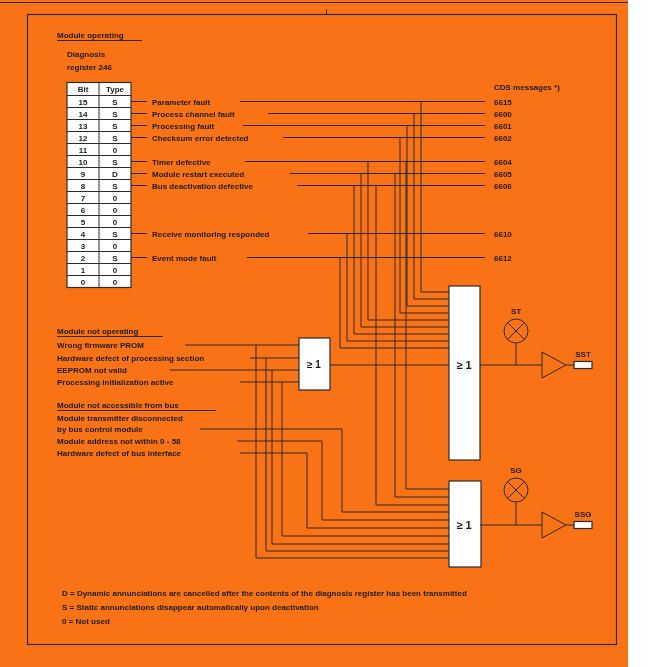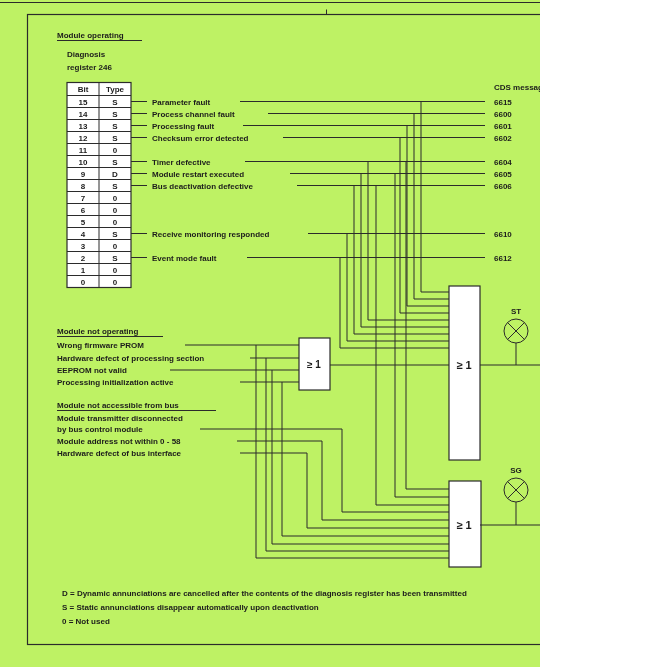--- a/index.html
+++ b/index.html
@@ -1,16 +1,16 @@
 <!DOCTYPE html>
 <html><head>
 <meta charset="utf-8">
 <style>
   html,body{margin:0;padding:0;background:#fff;}
-  .page{position:relative;width:540px;height:667px;background:#bef264;overflow:hidden;
+  .page{position:relative;width:628px;height:667px;background:#f97316;overflow:hidden;
         font-family:"Liberation Sans",sans-serif;}
   svg{position:absolute;left:0;top:0;}
   svg text{font-family:"Liberation Sans",sans-serif;font-weight:bold;font-size:8px;fill:#1c1c1c;}
   svg text.gate{font-size:11px;}
   svg text.gate-sm{font-size:10px;}
   .wire{stroke:#2b2b2b;stroke-width:1;fill:none;}
   .frame{stroke:#2b2b2b;stroke-width:1.2;fill:none;}
   .box{stroke:#2b2b2b;stroke-width:1.2;fill:#ffffff;}
 </style>
 </head>

